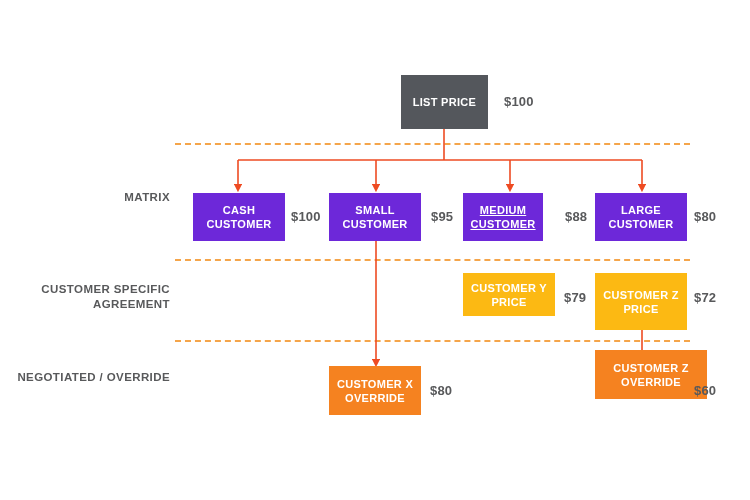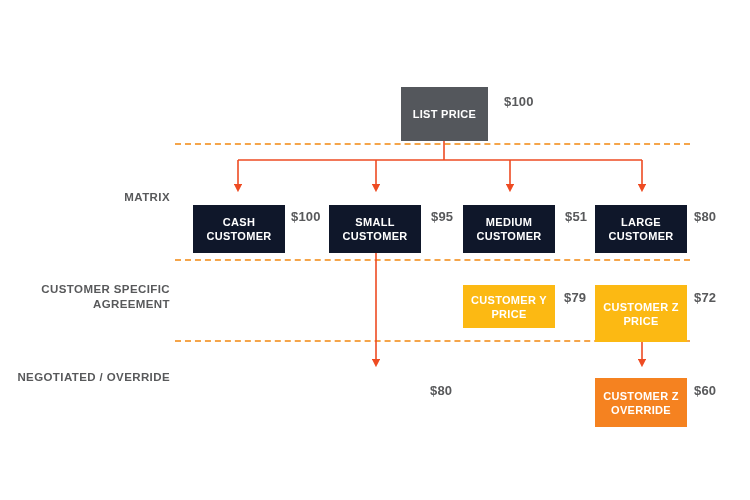--- a/index.html
+++ b/index.html
@@ -37,24 +37,23 @@
     justify-content: center;
     text-align: center;
     font-size: 11px;
     font-weight: bold;
     letter-spacing: 0.3px;
     line-height: 14px;
     color: #ffffff;
     text-transform: uppercase;
     box-sizing: border-box;
     padding: 2px;
-    margin-top: 12px;
   }
   .node-list   { background: #54575c; }
-  .node-matrix { background: #0f172a; }
+  .node-matrix { background: #6d28d9; }
   .node-csa    { background: #fcb913; }
   .node-neg    { background: #f58220; }
 
   
   .price {
     position: absolute;
     font-size: 13px;
     font-weight: bold;
     color: #58595b;
     letter-spacing: 0.2px;
@@ -117,35 +116,37 @@
   <div class="price" style="left:504px; top:94px;">$100</div>
 
   <div class="node node-matrix" style="left:193px; top:193px; width:92px; height:48px;">CASH
 CUSTOMER</div>
   <div class="price" style="left:291px; top:209px;">$100</div>
 
   <div class="node node-matrix" style="left:329px; top:193px; width:92px; height:48px;">SMALL
 CUSTOMER</div>
   <div class="price" style="left:431px; top:209px;">$95</div>
 
-  <div class="node node-matrix" style="left:463px; top:193px; width:92px; height:48px;">MEDIUM
+  <div class="node node-matrix" style="left:463px; top:193px; width:80px; height:48px;text-decoration:underline;">MEDIUM
 CUSTOMER</div>
-  <div class="price" style="left:565px; top:209px;">$51</div>
+  <div class="price" style="left:565px; top:209px;">$88</div>
 
   <div class="node node-matrix" style="left:595px; top:193px; width:92px; height:48px;">LARGE
 CUSTOMER</div>
   <div class="price" style="left:694px; top:209px;">$80</div>
 
   <div class="node node-csa" style="left:463px; top:273px; width:92px; height:43px;">CUSTOMER
 Y PRICE</div>
   <div class="price" style="left:564px; top:290px;">$79</div>
 
   <div class="node node-csa" style="left:595px; top:273px; width:92px; height:57px;">CUSTOMER
 Z PRICE</div>
   <div class="price" style="left:694px; top:290px;">$72</div>
 
+  <div class="node node-neg" style="left:329px; top:366px; width:92px; height:49px;">CUSTOMER
+X OVERRIDE</div>
   <div class="price" style="left:430px; top:383px;">$80</div>
 
-  <div class="node node-neg" style="left:595px; top:366px; width:92px; height:49px;">CUSTOMER
+  <div class="node node-neg" style="left:595px; top:350px; width:112px; height:49px;">CUSTOMER
 Z OVERRIDE</div>
   <div class="price" style="left:694px; top:383px;">$60</div>
 
 </div>
 
 </body></html>

